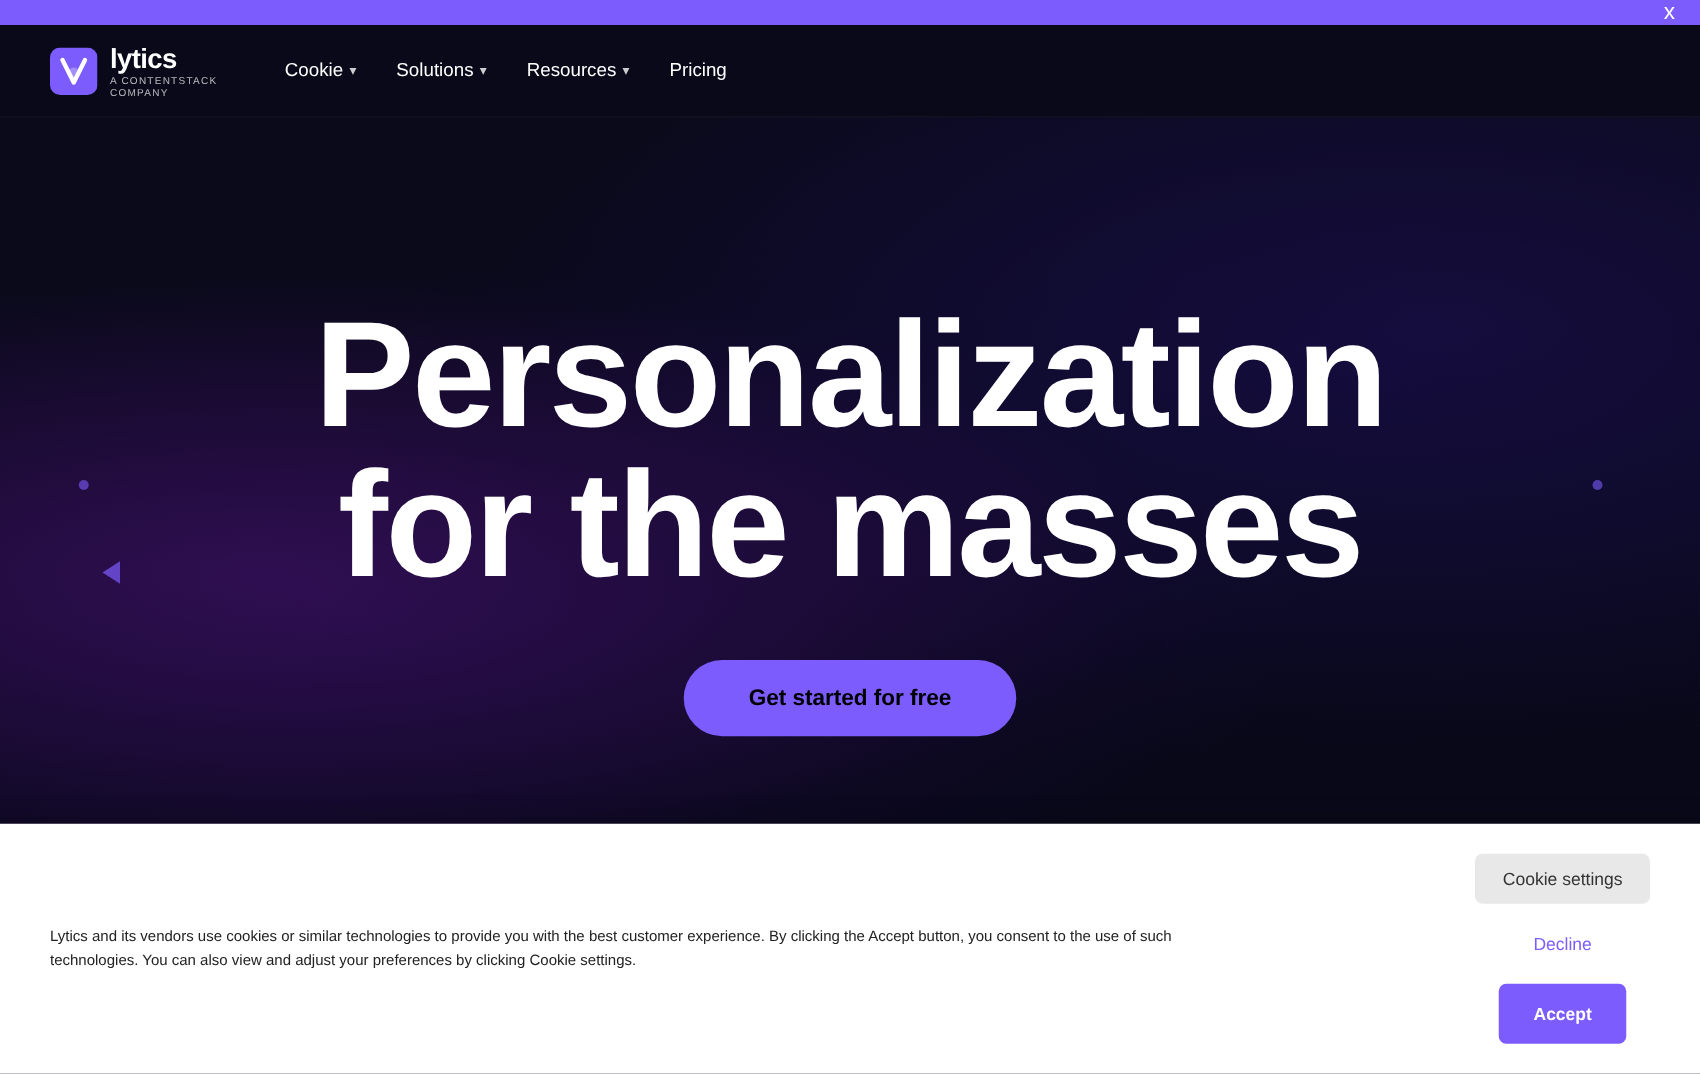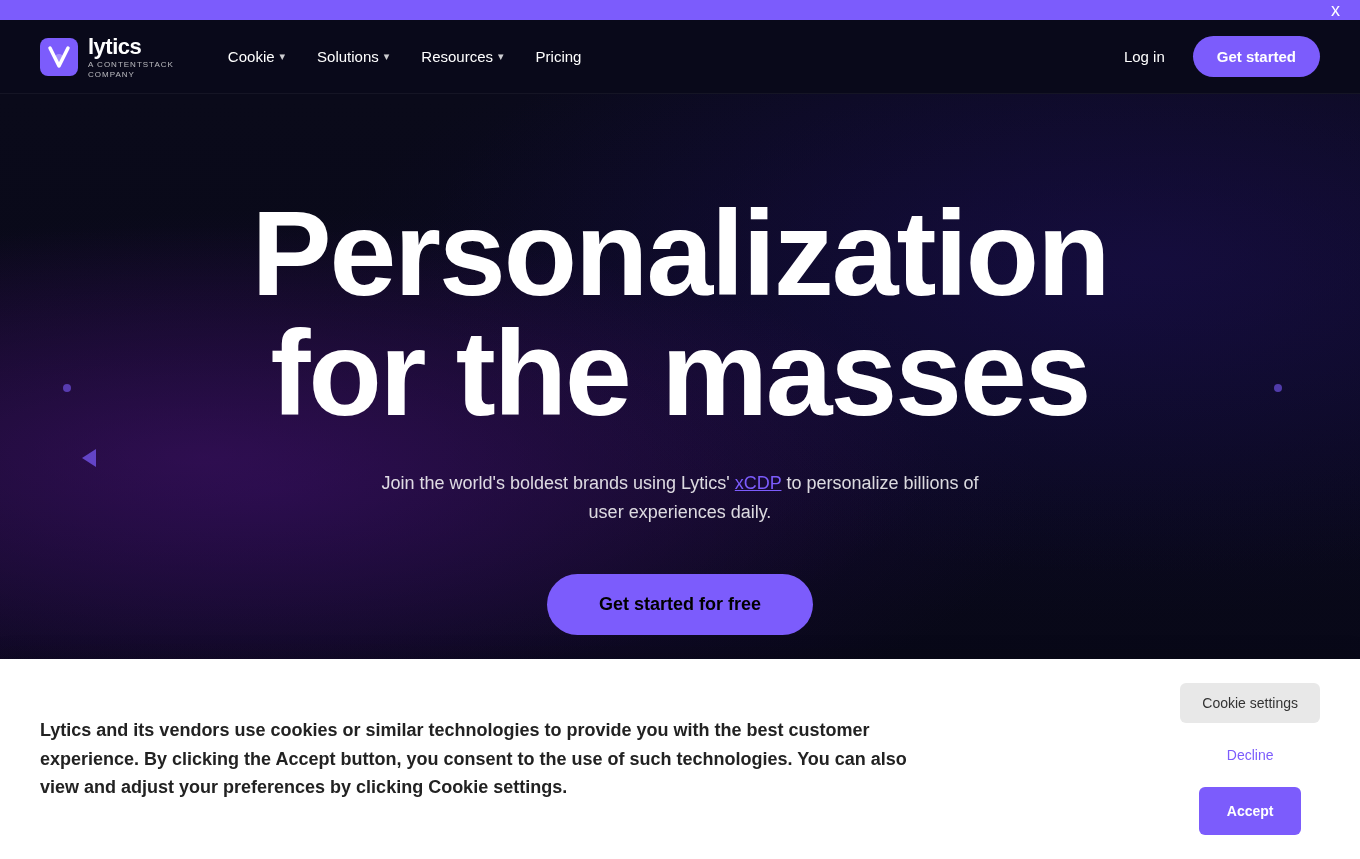--- a/index.html
+++ b/index.html
@@ -202,25 +202,24 @@
       color: #111;
       padding: 24px 40px;
       display: flex;
       align-items: center;
       justify-content: space-between;
       gap: 40px;
       z-index: 200;
       box-shadow: 0 -4px 20px rgba(0,0,0,0.15);
     }
     .cookie-text {
-      font-size: 18px;
+      font-size: 12px;
       color: #222;
       line-height: 1.6;
       max-width: 900px;
-      font-weight: bold;
     }
     .cookie-actions {
       display: flex;
       align-items: center;
       gap: 12px;
       flex-shrink: 0;
       flex-direction: column;
     }
     .btn-cookie-settings {
       background: #e8e8e8;
@@ -288,40 +287,33 @@
     </a>
     <a class="nav-item" href="#">
       <span>Resources</span>
       <span class="nav-chevron">▾</span>
     </a>
     <a class="nav-item" href="#">
       <span>Pricing</span>
     </a>
   </div>
 
-  <div class="nav-actions">
-    <button class="btn-login">Log in</button>
-    <button class="btn-get-started">Get started</button>
-  </div>
 </nav>
 
 <section class="hero">
 
   <div class="dot dot-1"></div>
   <div class="dot dot-3"></div>
   <div class="triangle"></div>
 
   <h1 class="hero-title">
     <span>Personalization</span><br>
     <span>for the masses</span>
   </h1>
 
-  <p class="hero-subtitle">
-    <span>Join the world's boldest brands using Lytics' </span><a href="#">xCDP</a><span> to personalize billions of user experiences daily.</span>
-  </p>
 
   <div class="hero-cta">
     <button class="btn-hero">Get started for free</button>
   </div>
 </section>
 
 <div class="cookie-banner">
   <p class="cookie-text">Lytics and its vendors use cookies or similar technologies to provide you with the best customer experience. By clicking the Accept button, you consent to the use of such technologies. You can also view and adjust your preferences by clicking Cookie settings.</p>
   <div class="cookie-actions">
     <button class="btn-cookie-settings">Cookie settings</button>

